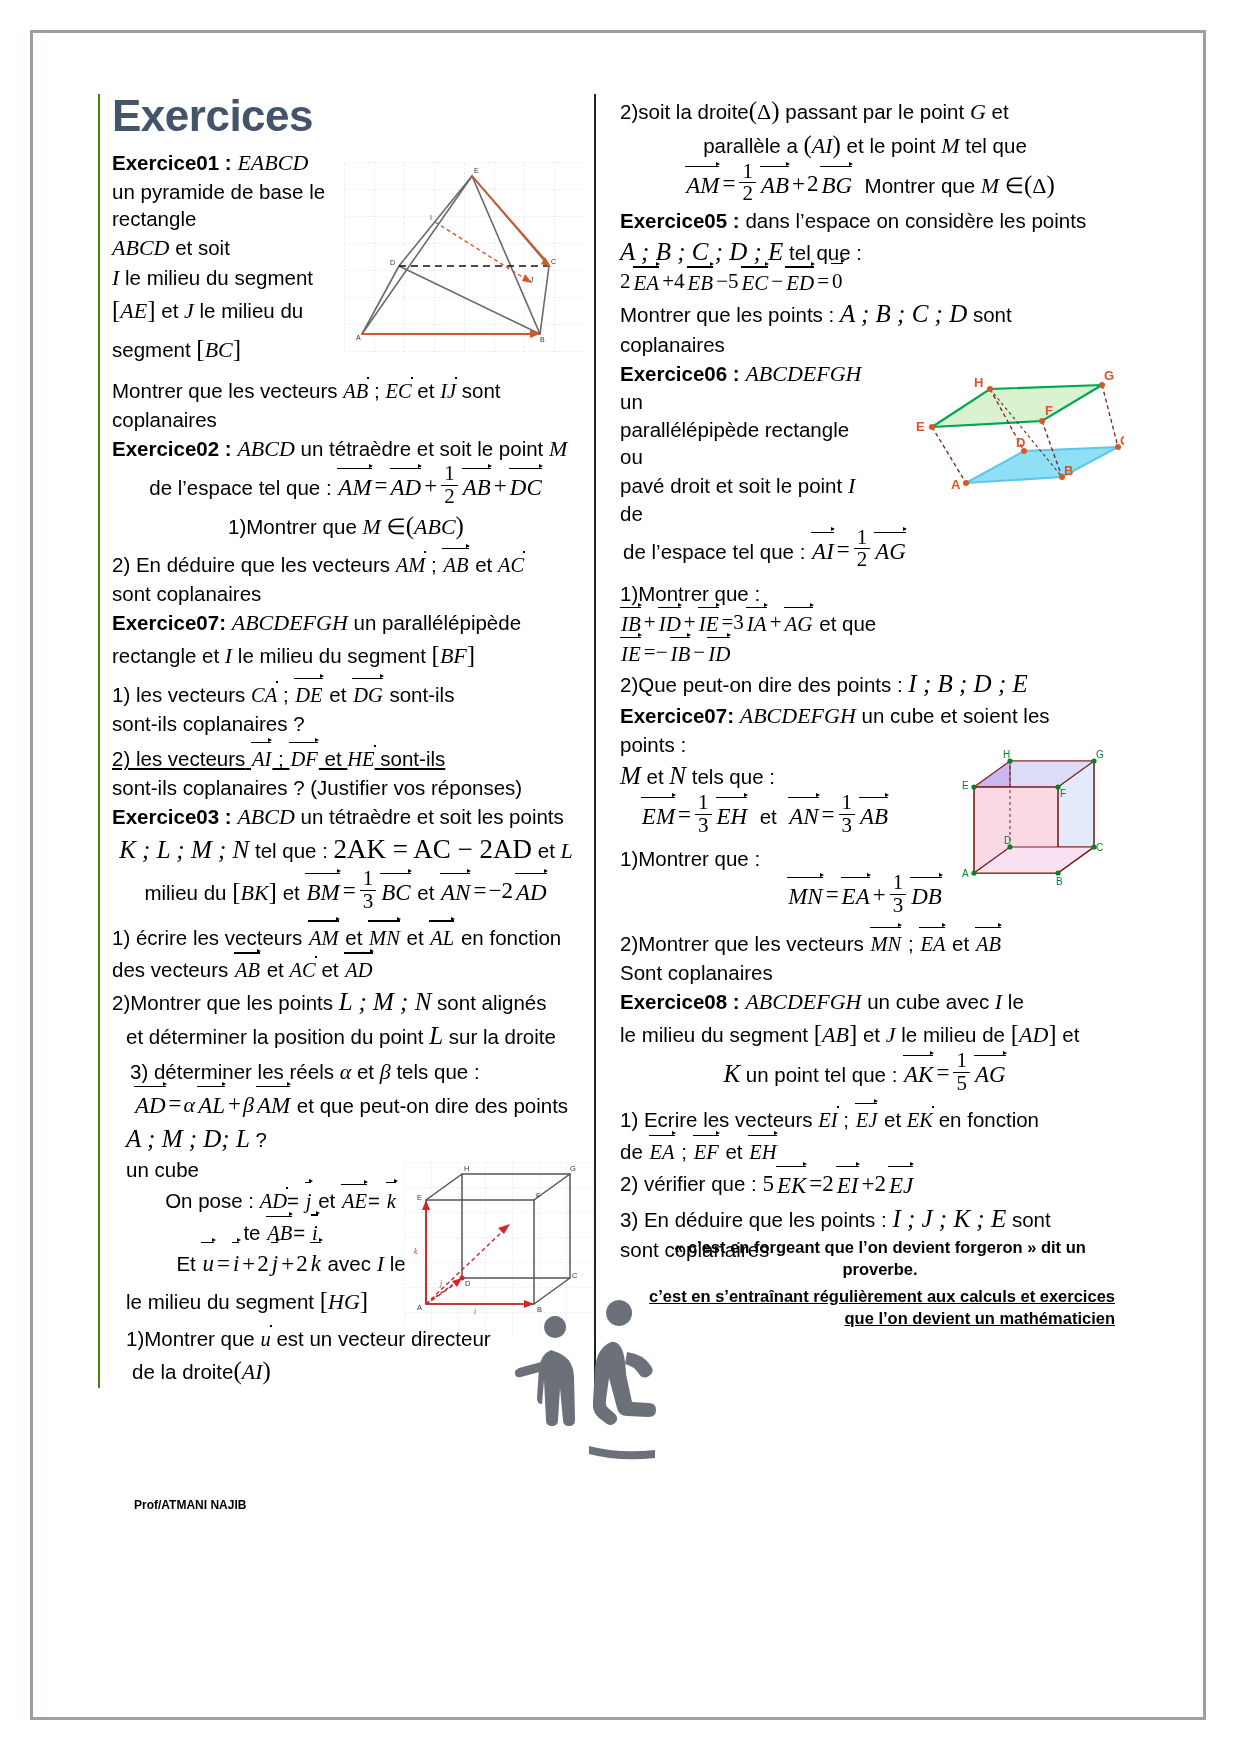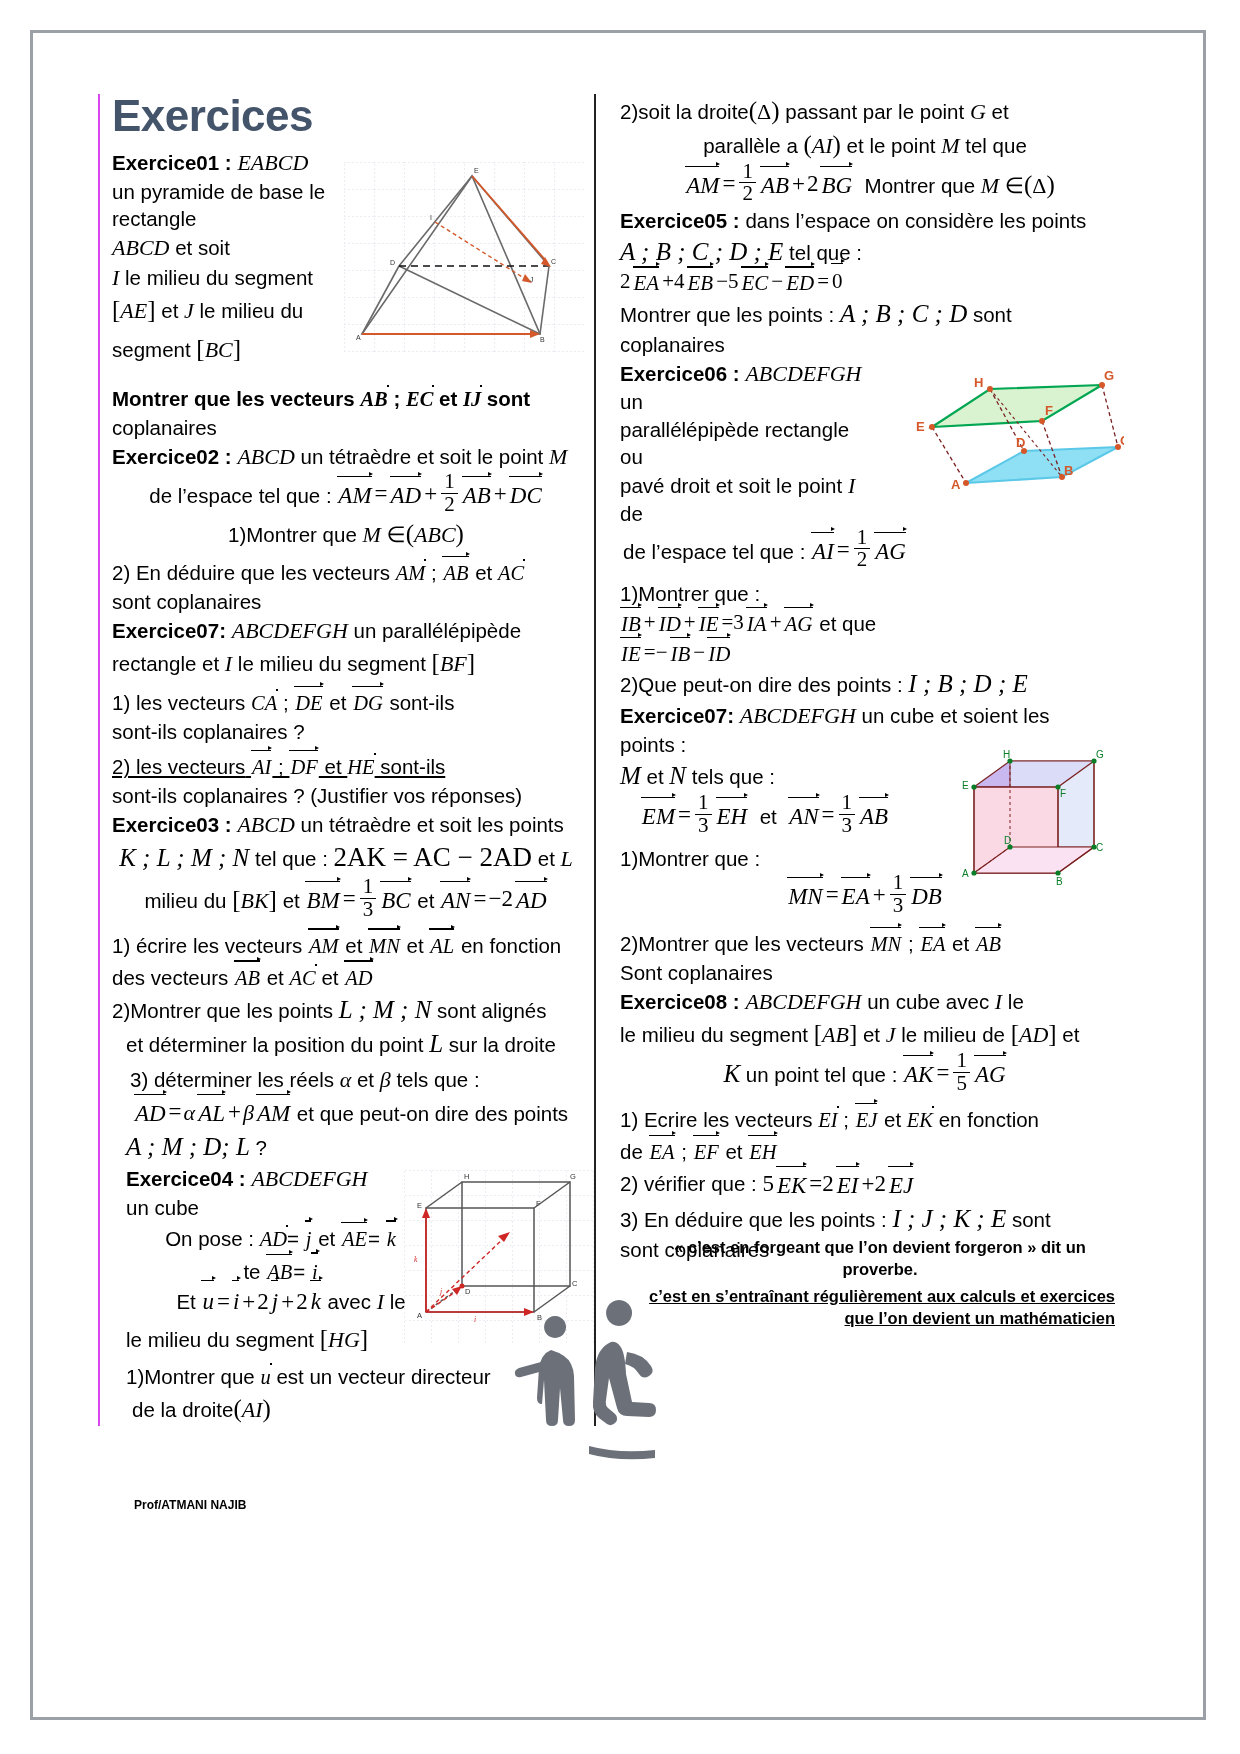--- a/index.html
+++ b/index.html
@@ -28,21 +28,21 @@
     left:52px;top:48px;
     width:1040px;
     display:flex;
     gap:0;
   }
   .col{
     position:relative;
   }
   .col-left{width:496px;padding-right:14px;box-sizing:border-box;}
   .col-right{width:516px;padding-left:24px;box-sizing:border-box;border-left:2px solid #222;}
-  .col-left{border-left:2px solid #d946ef;padding-left:12px;}
+  .col-left{border-left:2px solid #4d7c0f;padding-left:12px;}
   .title{
     font-size:44px;
     font-weight:bold;
     color:#44546a;
     letter-spacing:-0.5px;
     line-height:1;
     margin:0 0 10px 0;
     font-family:"Liberation Sans", sans-serif;
   }
   p.l{
@@ -214,21 +214,21 @@
         <p class="l" style="width:250px;">
           <span class="brk">[</span><span class="mi">AE</span><span class="brk">]</span>
           <span>et</span>
           <span class="mi">J</span>
           <span>le milieu du</span>
         </p>
         <p class="l" style="width:250px;margin-top:6px;">
           <span>segment</span>
           <span class="brk">[</span><span class="mi">BC</span><span class="brk">]</span>
         </p>
-        <p class="l" style="margin-top:20px;font-weight:bold;">
+        <p class="l" style="margin-top:12px;">
           <span>Montrer que les vecteurs</span>
           <span class="vecs">AB</span> ;
           <span class="vecs">EC</span> et
           <span class="vecs">IJ</span> sont
         </p>
         <p class="l">
           <span>coplanaires</span>
         </p>
       </div>
 
@@ -406,24 +406,20 @@
             <text x="132" y="36" font-size="7.5" font-family="Liberation Sans, sans-serif" fill="#333">F</text>
             <text x="61" y="124" font-size="7.5" font-family="Liberation Sans, sans-serif" fill="#333">D</text>
             <text x="168" y="116" font-size="7.5" font-family="Liberation Sans, sans-serif" fill="#333">C</text>
             <text x="13" y="148" font-size="7.5" font-family="Liberation Sans, sans-serif" fill="#333">A</text>
             <text x="133" y="150" font-size="7.5" font-family="Liberation Sans, sans-serif" fill="#333">B</text>
             <text x="70" y="152" font-size="7.5" font-family="Liberation Serif, serif" font-style="italic" fill="#cf2626">i</text>
             <text x="36" y="124" font-size="7.5" font-family="Liberation Serif, serif" font-style="italic" fill="#cf2626">j</text>
             <text x="10" y="92" font-size="7.5" font-family="Liberation Serif, serif" font-style="italic" fill="#cf2626">k</text>
           </svg>
         </div>
-        <p class="l" style="padding-left:14px;width:300px;">
-          <span class="ex">Exercice04 :</span>
-          <span class="mi">ABCDEFGH</span>
-        </p>
         <p class="l" style="padding-left:14px;width:300px;">un cube</p>
         <p class="l eqline" style="padding-left:14px;width:310px;">
           <span>On pose :</span>
           <span class="vecs">AD</span>=
           <span class="arrw">j</span>
           <span>et</span>
           <span class="vec">AE</span>=
           <span class="arrw">k</span>
         </p>
         <p class="l eqline" style="padding-left:14px;width:310px;">

